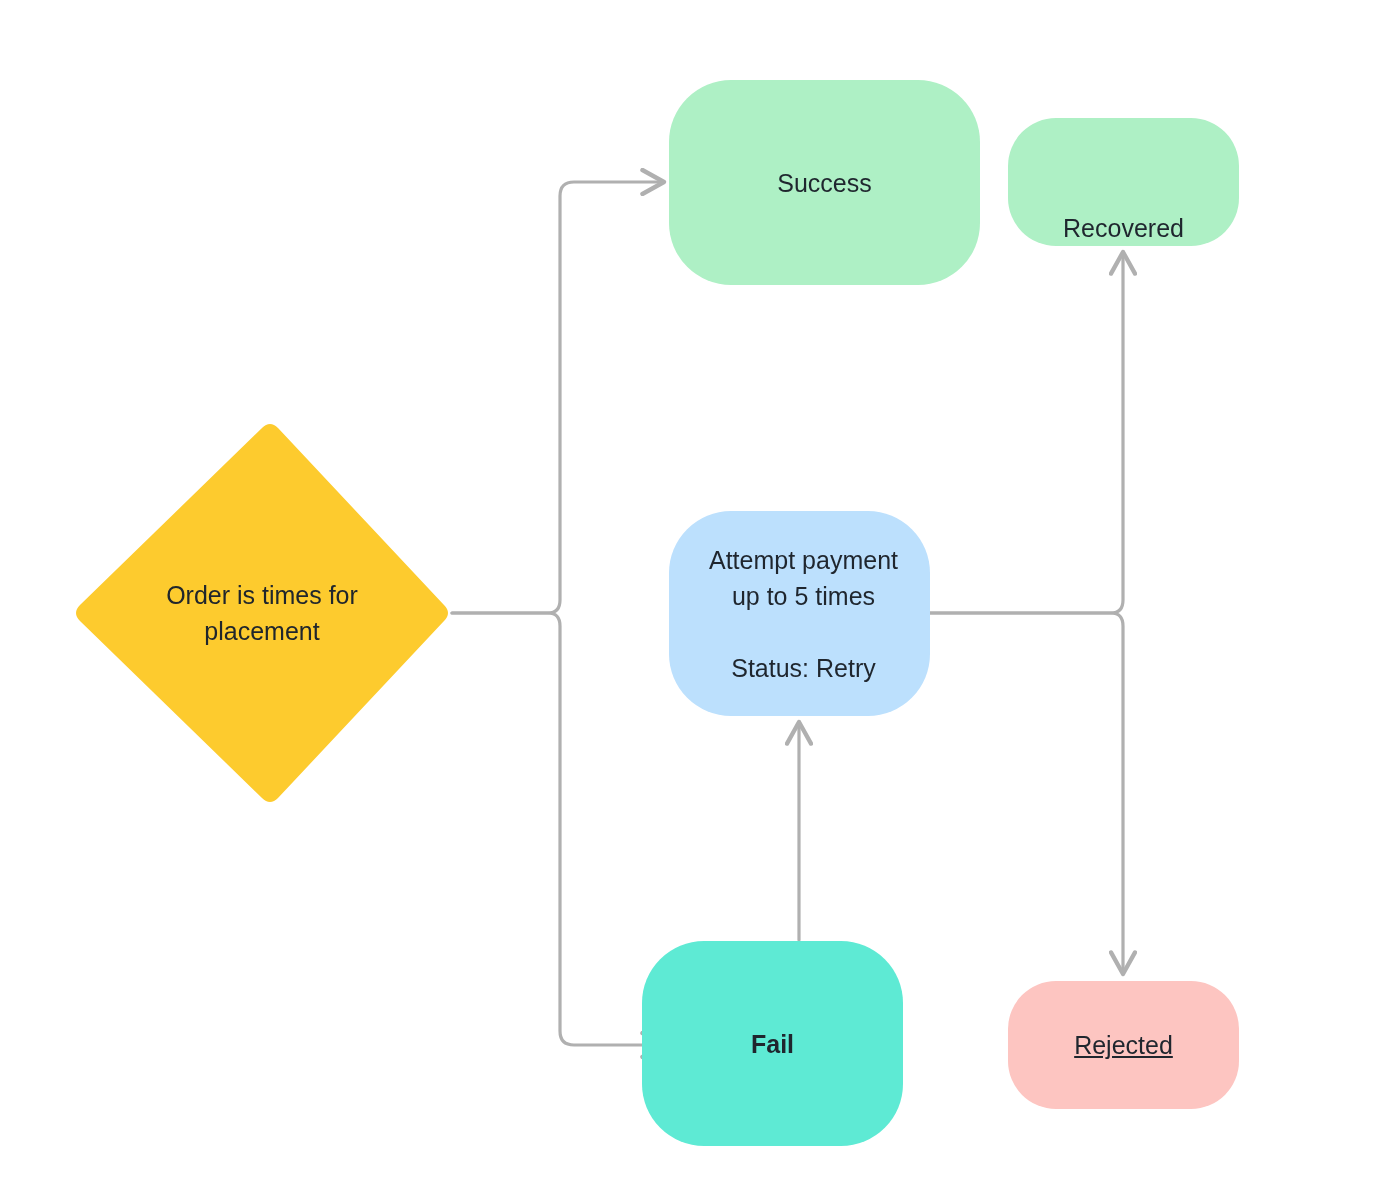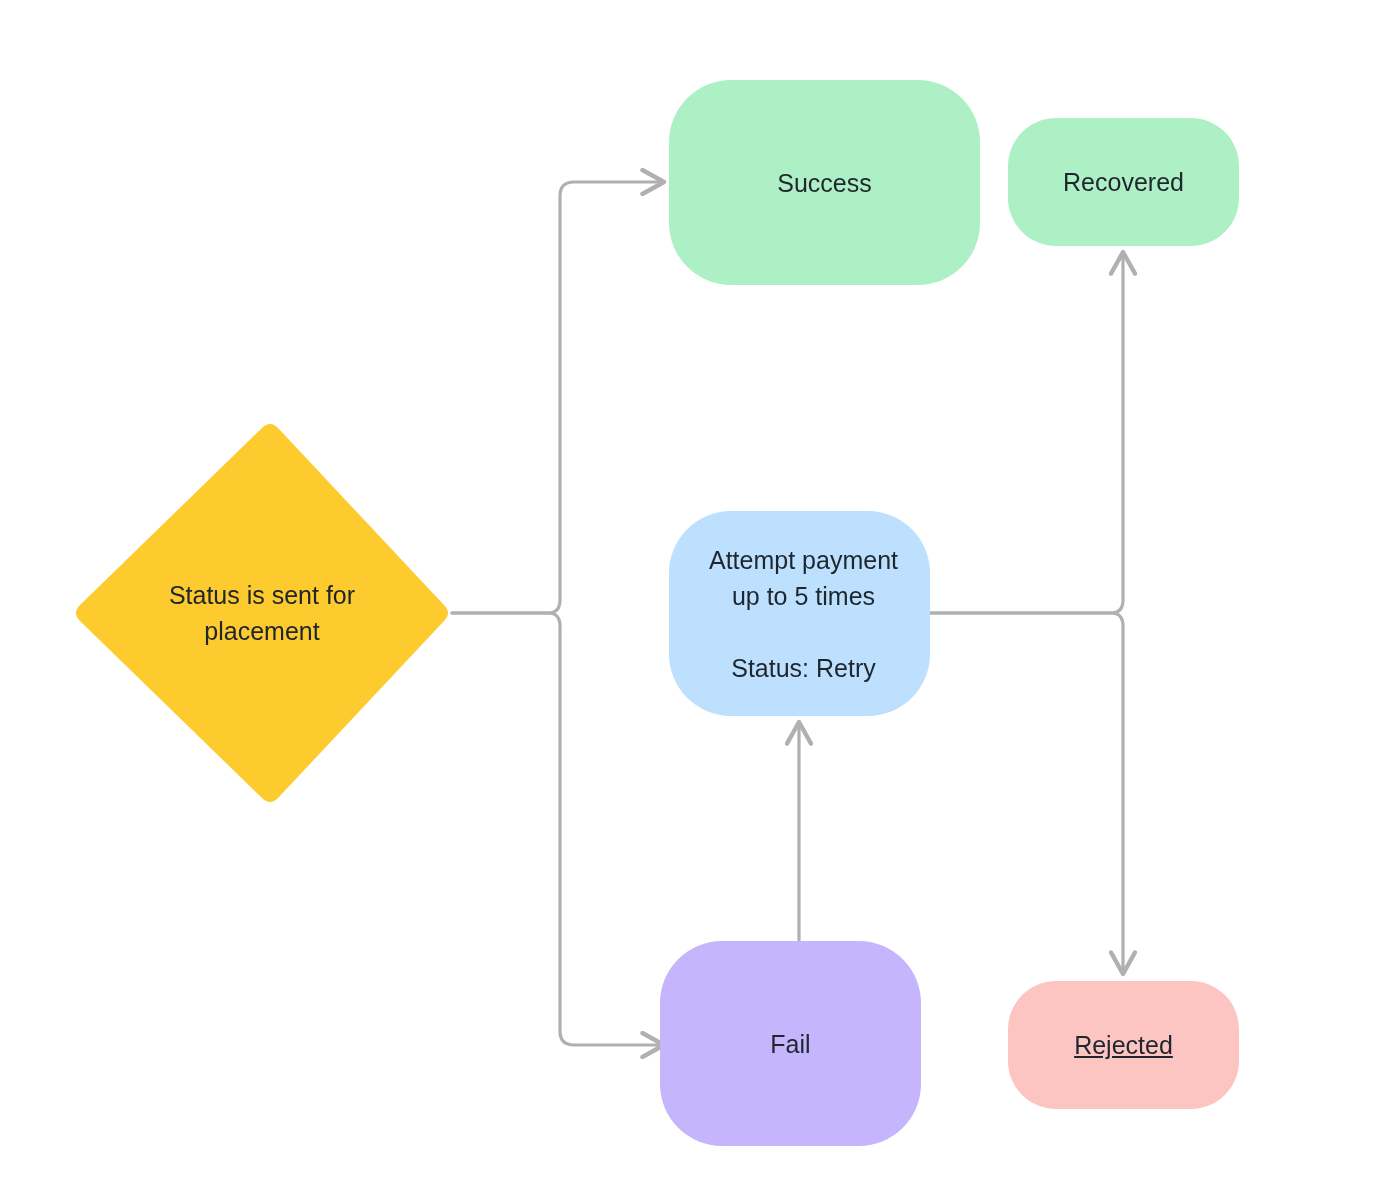--- a/index.html
+++ b/index.html
@@ -93,40 +93,40 @@
     </g>
     <g>
       <path d="M 930 613 L 1111 613 Q 1123 613 1123 626 L 1123 974" fill="none" stroke="#b0b0b0" stroke-width="3.2" stroke-linecap="round" marker-end="url(#arrow-right)"></path>
     </g>
   </svg>
 
   <div class="node node-diamond" style="left:72px; top:420px; width:380px; height:386px;">
     <svg class="diamond-shape" viewBox="0 0 380 386" xmlns="http://www.w3.org/2000/svg">
       <path d="M 190 8 Q 198 0 206 8 L 372 185 Q 380 193 372 201 L 206 378 Q 198 386 190 378 L 8 201 Q 0 193 8 185 Z" fill="#fdcb2e"></path>
     </svg>
-    <div class="diamond-label">Status is sent for
+    <div class="diamond-label">Order is times for
 placement</div>
   </div>
 
   <div class="node node-rounded" style="left:669px; top:80px; width:311px; height:205px; background:#aef0c5;">
     <div class="node-label">Success</div>
   </div>
 
-  <div class="node node-rounded" style="left:1008px; top:118px; width:231px; height:128px; background:#aef0c5; border-radius:48px;">
+  <div class="node node-rounded" style="left:1008px; top:118px; width:231px; height:128px; background:#aef0c5; border-radius:48px;align-items:flex-end;">
     <div class="node-label">Recovered</div>
   </div>
 
   <div class="node node-rounded" style="left:669px; top:511px; width:261px; height:205px; background:#bce0fd;padding-left:8px;">
     <div class="node-label">Attempt payment
 up to 5 times
 
 Status: Retry</div>
   </div>
 
-  <div class="node node-rounded" style="left:660px; top:941px; width:261px; height:205px; background:#c4b5fd;">
+  <div class="node node-rounded" style="left:642px; top:941px; width:261px; height:205px; background:#5eead4;font-weight:bold;">
     <div class="node-label">Fail</div>
   </div>
 
   <div class="node node-rounded" style="left:1008px; top:981px; width:231px; height:128px; background:#fdc5c1; border-radius:48px;text-decoration:underline;">
     <div class="node-label">Rejected</div>
   </div>
 
 </div>
 
 </body></html>

